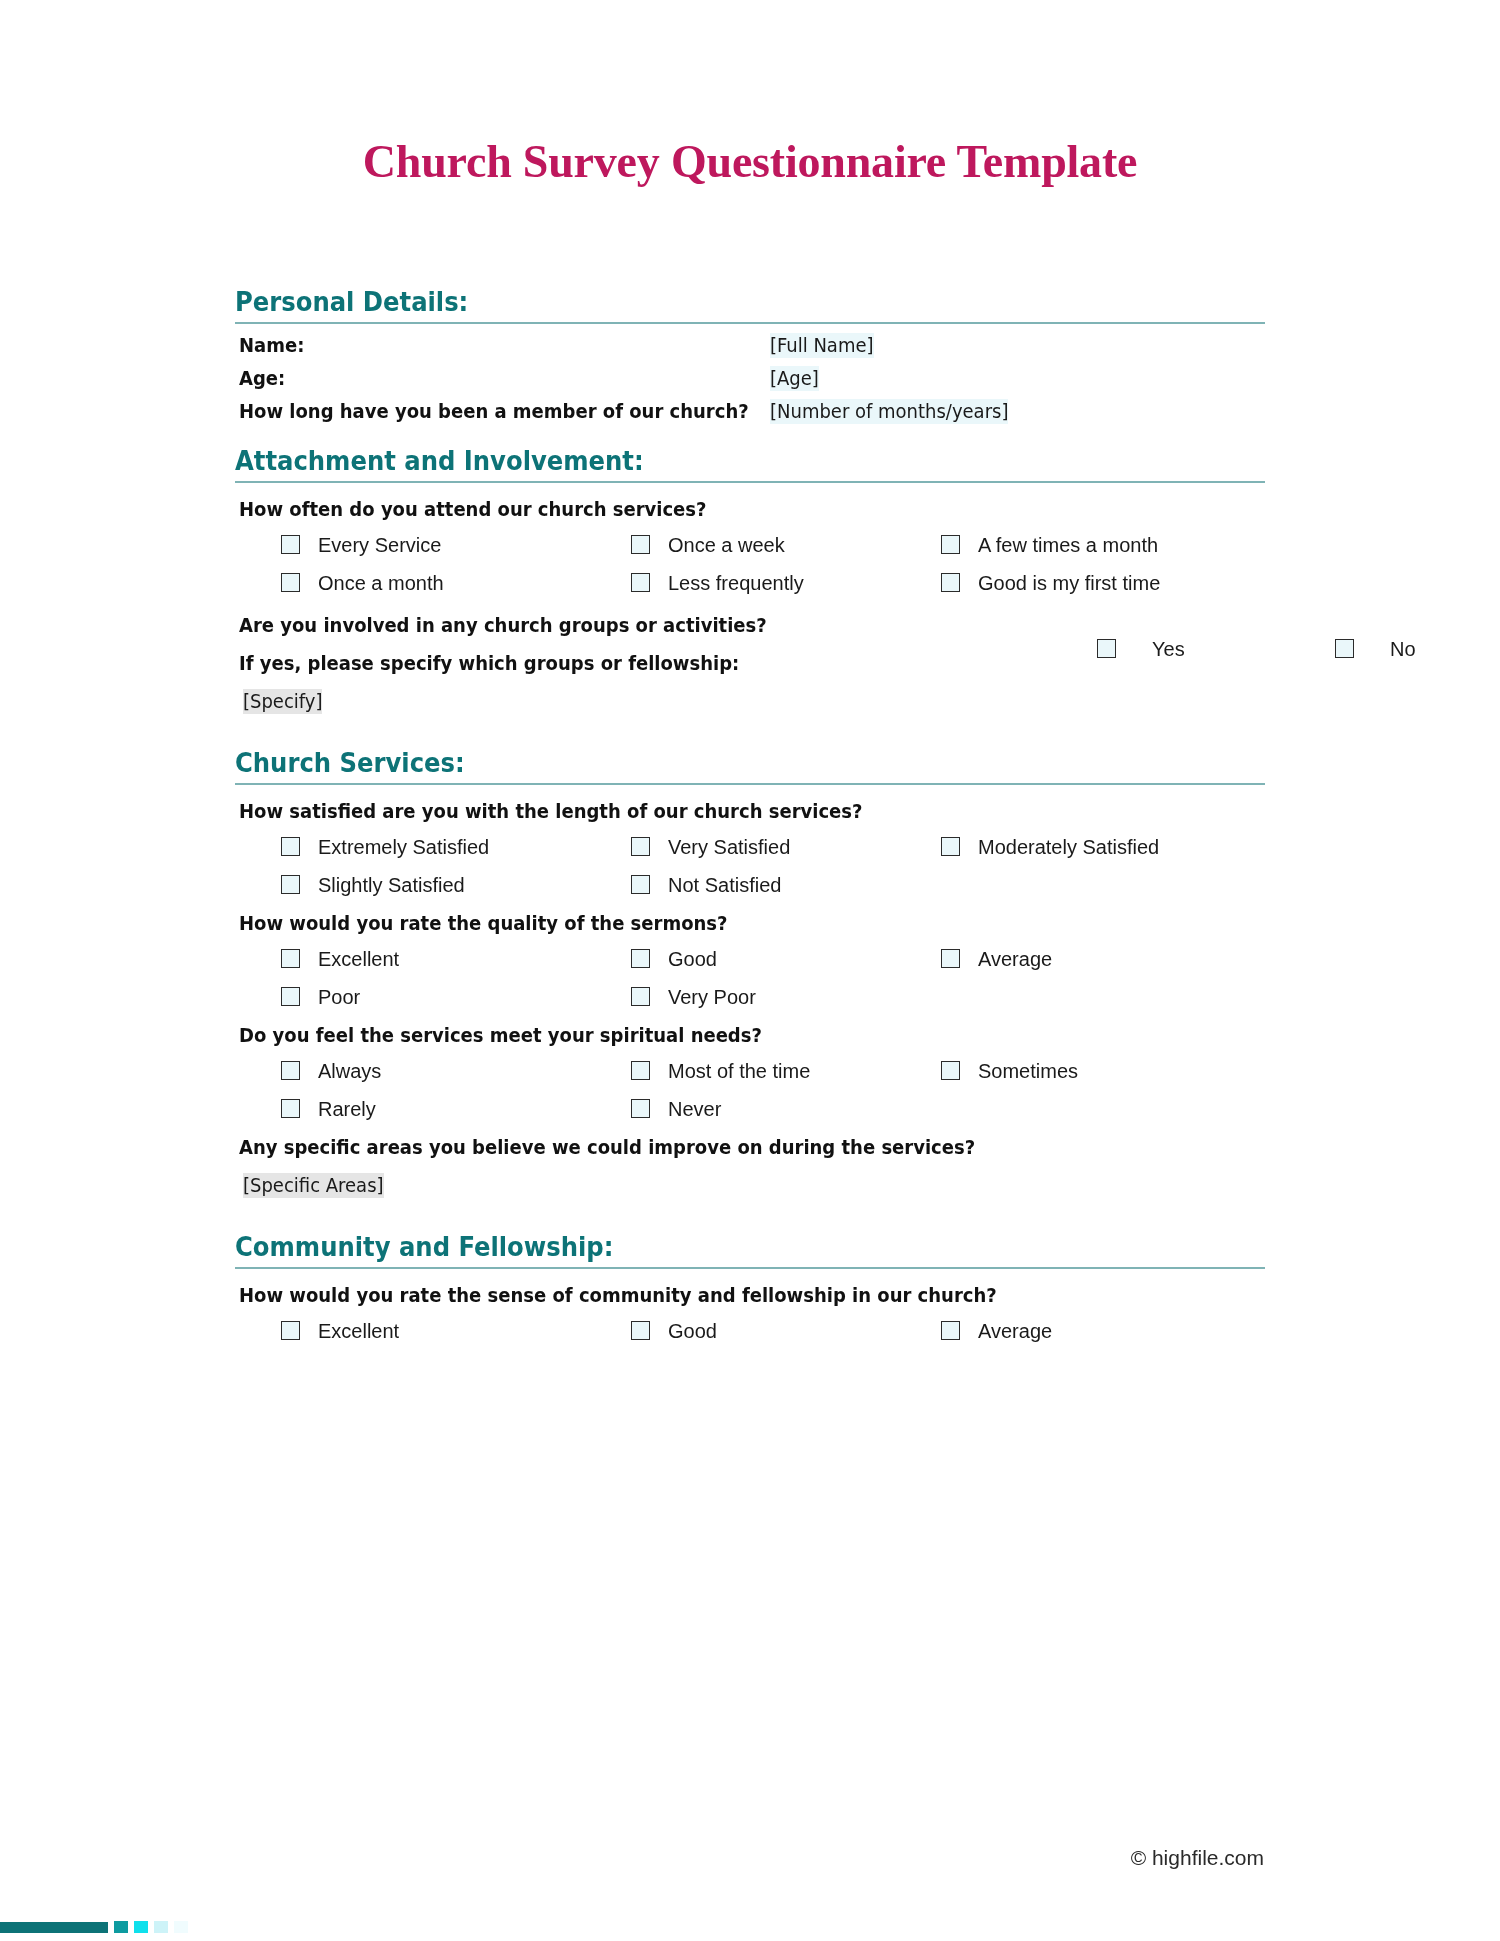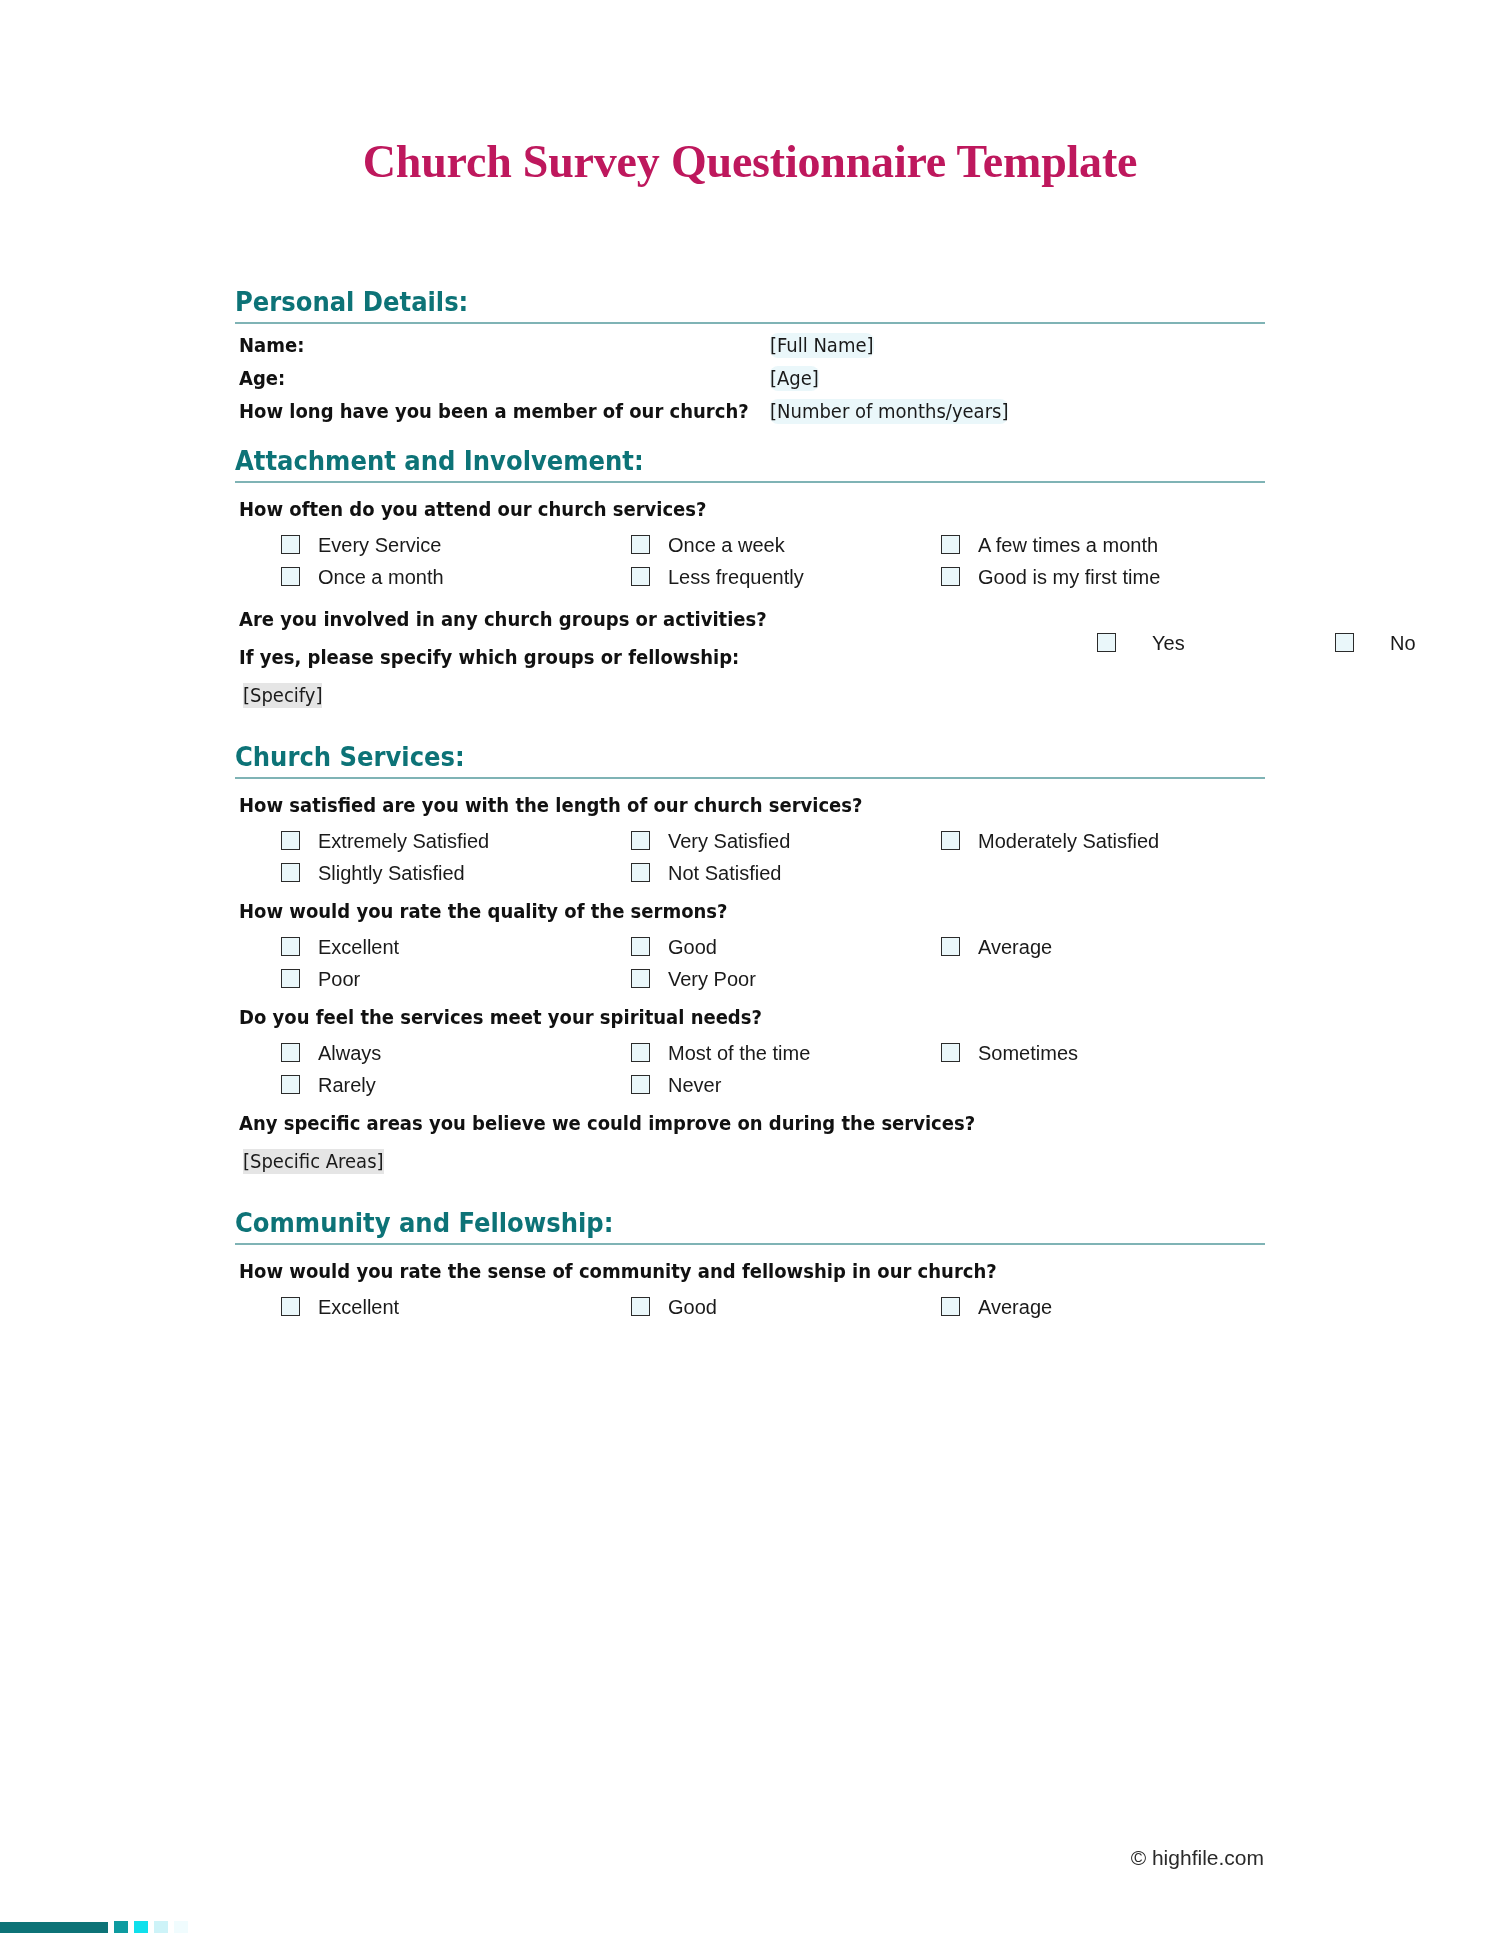--- a/index.html
+++ b/index.html
@@ -78,34 +78,33 @@
   .field-row .field-label { flex: 0 0 auto; }
   .field-value {
     position: absolute;
     left: 535px;
     font-family: "DejaVu Sans Condensed", "Liberation Sans Narrow", "Liberation Sans", sans-serif;
     font-size: 20px;
     font-weight: normal;
     color: #1a1a1a;
     background: #eaf7fa;
     line-height: 1.25;
-    border-radius: 8px;
   }
   .field-row-wrap { position: relative; }
 
   
   .question {
     padding: 14px 0 0 4px;
   }
 
   
   .options {
     display: grid;
     grid-template-columns: 350px 310px 1fr;
-    row-gap: 8px;
+    row-gap: 14px;
     padding-top: 12px;
     padding-left: 42px;
   }
   .opt {
     display: flex;
     align-items: center;
     gap: 18px;
   }
   .checkbox {
     display: inline-block;

